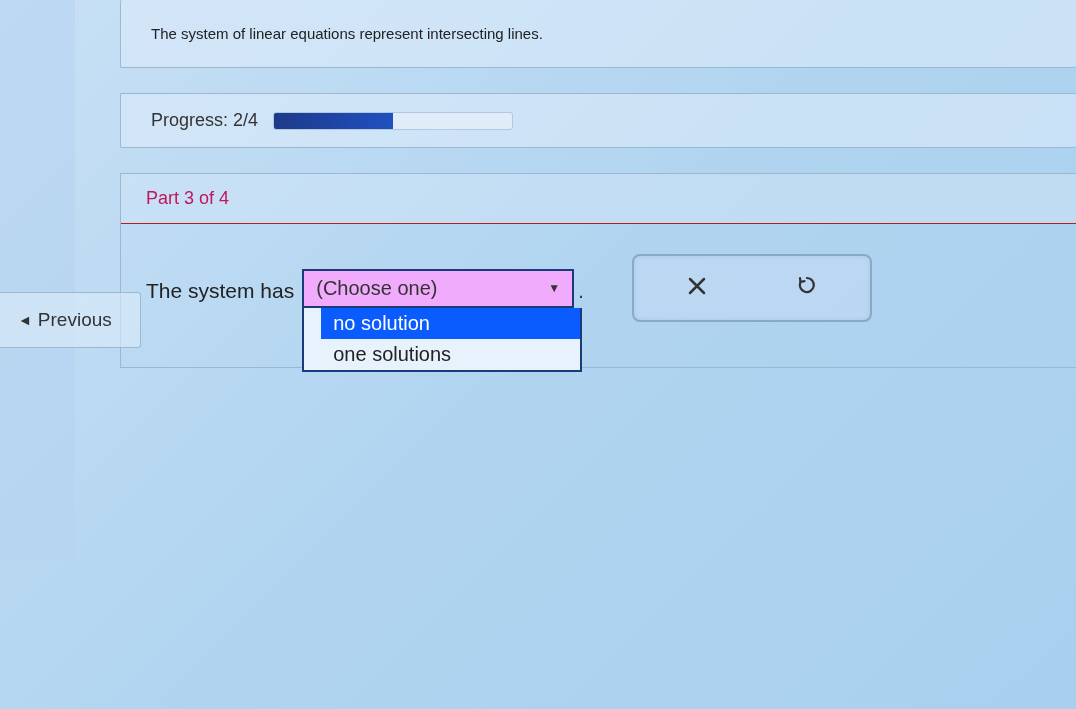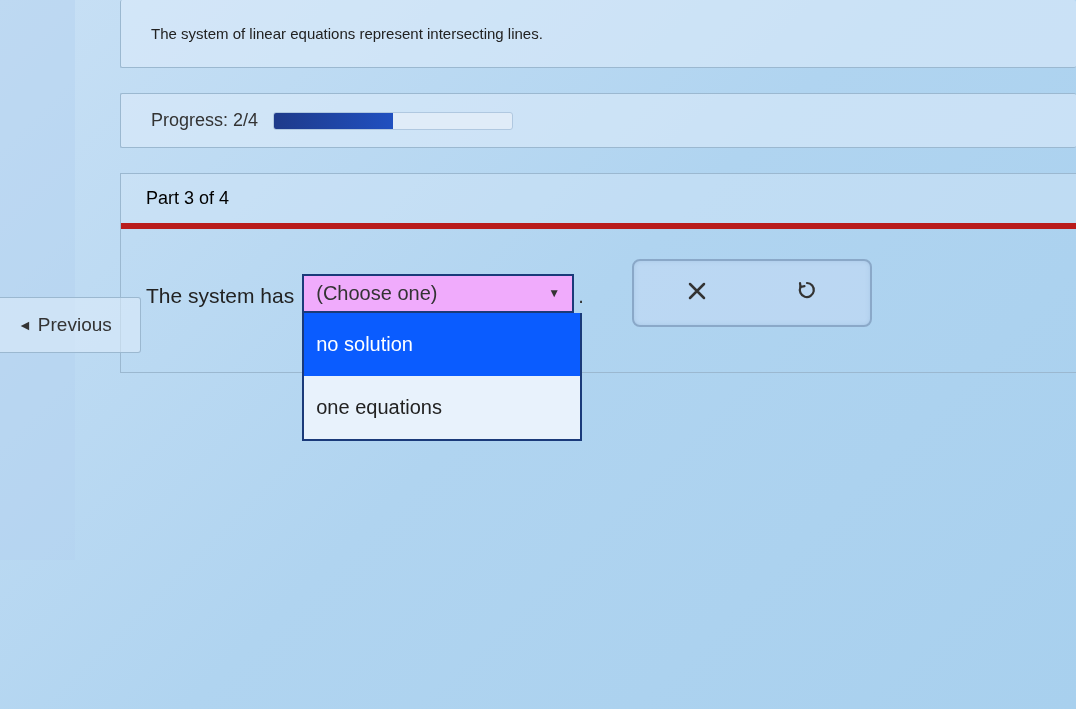--- a/index.html
+++ b/index.html
@@ -69,22 +69,22 @@
       width: 50%;
       background: linear-gradient(90deg, #1e3a8a 0%, #2050c0 100%);
     }
     .part-box {
       border: 1px solid #9bb8d0;
       border-right: none;
     }
     .part-header {
       padding: 14px 25px;
       font-size: 18px;
-      color: #000000;
-      border-bottom: 6px solid #b91c1c;
+      color: #be185d;
+      border-bottom: 1px solid #b91c1c;
       background: rgba(210, 230, 248, 0.5);
     }
     .part-body {
       padding: 30px 25px 45px 25px;
       display: flex;
       align-items: center;
       gap: 8px;
       position: relative;
     }
     .prompt-text {
@@ -115,24 +115,25 @@
       position: absolute;
       top: 100%;
       left: 0;
       width: 280px;
       border: 2px solid #1a3a7a;
       border-top: none;
       background: #e8f2fc;
       z-index: 10;
     }
     .dropdown-item {
-      padding: 20px 12px;
+      padding: 4px 12px;
       font-size: 20px;
       color: #222;
       cursor: pointer;
+      margin-left: 17px;
     }
     .dropdown-item.highlighted {
       background: #0a5cff;
       color: #fff;
     }
     .period {
       font-size: 20px;
       padding-top: 6px;
       margin-left: -4px;
     }
@@ -198,21 +199,21 @@
       <div class="part-body">
         <span class="prompt-text">The system has</span>
 
         <div class="dropdown-wrap">
           <div class="dropdown-select">
             <span>(Choose one)</span>
             <span class="chevron">▼</span>
           </div>
           <div class="dropdown-menu">
             <div class="dropdown-item highlighted">no solution</div>
-            <div class="dropdown-item">one equations</div>
+            <div class="dropdown-item">one solutions</div>
           </div>
         </div>
 
         <span class="period">.</span>
 
         <div class="button-panel">
           <button class="icon-btn">
             <span>
               <svg width="22" height="22" viewBox="0 0 22 22">
                   <path d="M4 4 L18 18 M18 4 L4 18" stroke="#333" stroke-width="2.5" fill="none" stroke-linecap="round"></path>

